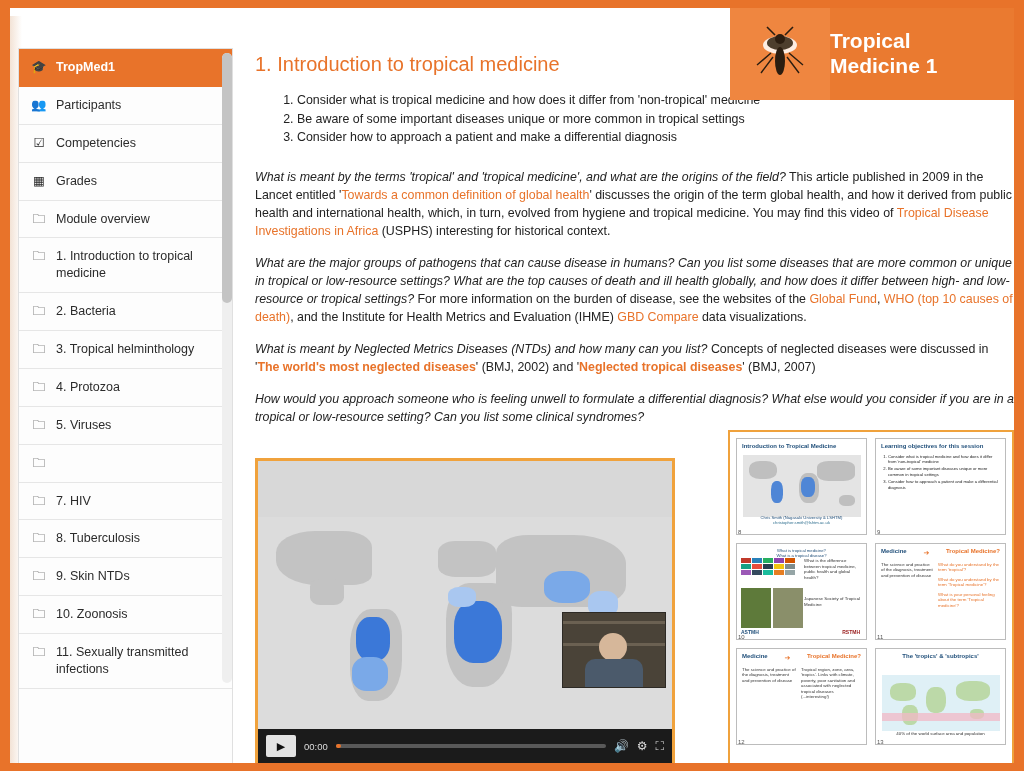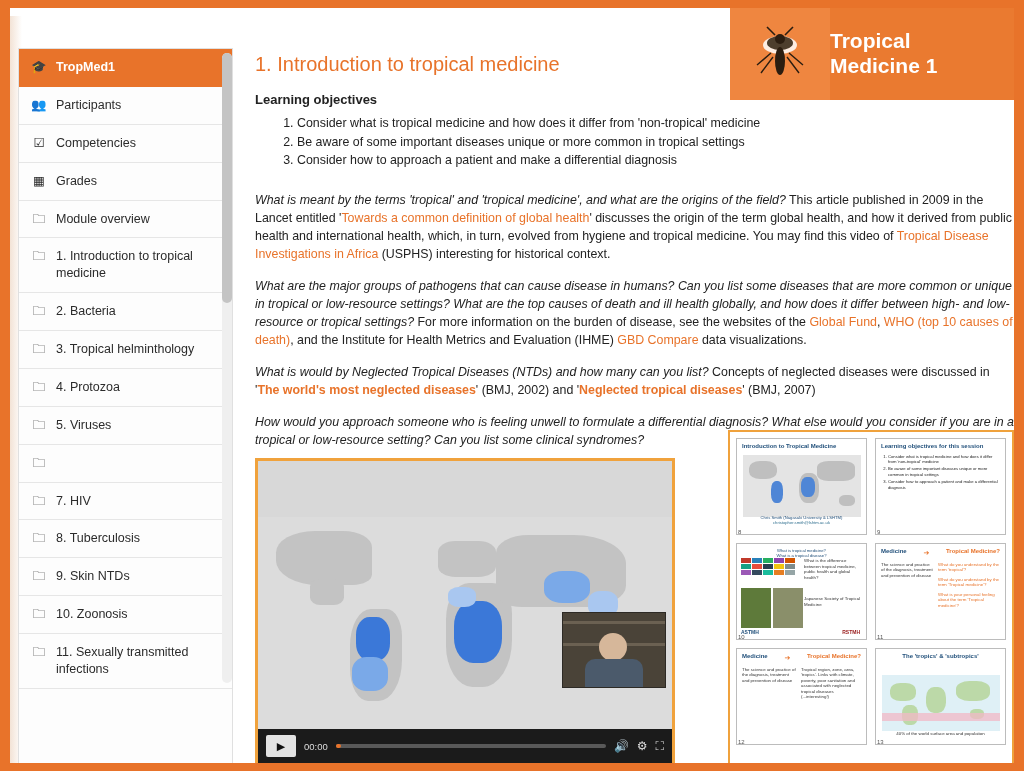--- a/index.html
+++ b/index.html
@@ -397,30 +397,29 @@
           <span class="nav-icon">🗀</span>
           <span class="nav-label">11. Sexually transmitted infections</span>
         </div>
       </div>
     <div class="sb-scroll">
       <div class="sb-thumb"></div>
     </div>
 
     <div class="content">
       <h1 class="page-title">1. Introduction to tropical medicine</h1>
-      <div class="lo-title">Learning objectives</div>
       <ol class="lo-list" id="lo-list">
           <li>Consider what is tropical medicine and how does it differ from 'non-tropical' medicine</li>
           <li>Be aware of some important diseases unique or more common in tropical settings</li>
           <li>Consider how to approach a patient and make a differential diagnosis</li>
         </ol>
       <div id="paras">
           <p class="para"><span class="q">What is meant by the terms 'tropical' and 'tropical medicine', and what are the origins of the field?</span><span> This article published in 2009 in the Lancet entitled '</span><span class="lnk">Towards a common definition of global health</span><span>' discusses the origin of the term global health, and how it derived from public health and international health, which, in turn, evolved from hygiene and tropical medicine. You may find this video of </span><span class="lnk">Tropical Disease Investigations in Africa</span><span> (USPHS) interesting for historical context.</span></p>
           <p class="para"><span class="q">What are the major groups of pathogens that can cause disease in humans? Can you list some diseases that are more common or unique in tropical or low-resource settings? What are the top causes of death and ill health globally, and how does it differ between high- and low-resource or tropical settings?</span><span> For more information on the burden of disease, see the websites of the </span><span class="lnk">Global Fund</span><span>, </span><span class="lnk">WHO (top 10 causes of death)</span><span>, and the Institute for Health Metrics and Evaluation (IHME) </span><span class="lnk">GBD Compare</span><span> data visualizations.</span></p>
-          <p class="para"><span class="q">What is would by Neglected Tropical Diseases (NTDs) and how many can you list?</span><span> Concepts of neglected diseases were discussed in '</span><span class="lnk-b">The world's most neglected diseases</span><span>' (BMJ, 2002) and '</span><span class="lnk-b">Neglected tropical diseases</span><span>' (BMJ, 2007)</span></p>
+          <p class="para"><span class="q">What is meant by Neglected Metrics Diseases (NTDs) and how many can you list?</span><span> Concepts of neglected diseases were discussed in '</span><span class="lnk-b">The world's most neglected diseases</span><span>' (BMJ, 2002) and '</span><span class="lnk-b">Neglected tropical diseases</span><span>' (BMJ, 2007)</span></p>
           <p class="para"><span class="q">How would you approach someone who is feeling unwell to formulate a differential diagnosis? What else would you consider if you are in a tropical or low-resource setting? Can you list some clinical syndromes?</span></p>
         </div>
     </div>
 
     <div class="video">
 
       <div class="map-area">
 
         <div class="land" style="left:18px;top:14px;width:96px;height:54px;border-radius:40% 30% 20% 45%;"></div>
         <div class="land" style="left:52px;top:62px;width:34px;height:26px;border-radius:30%;"></div>

